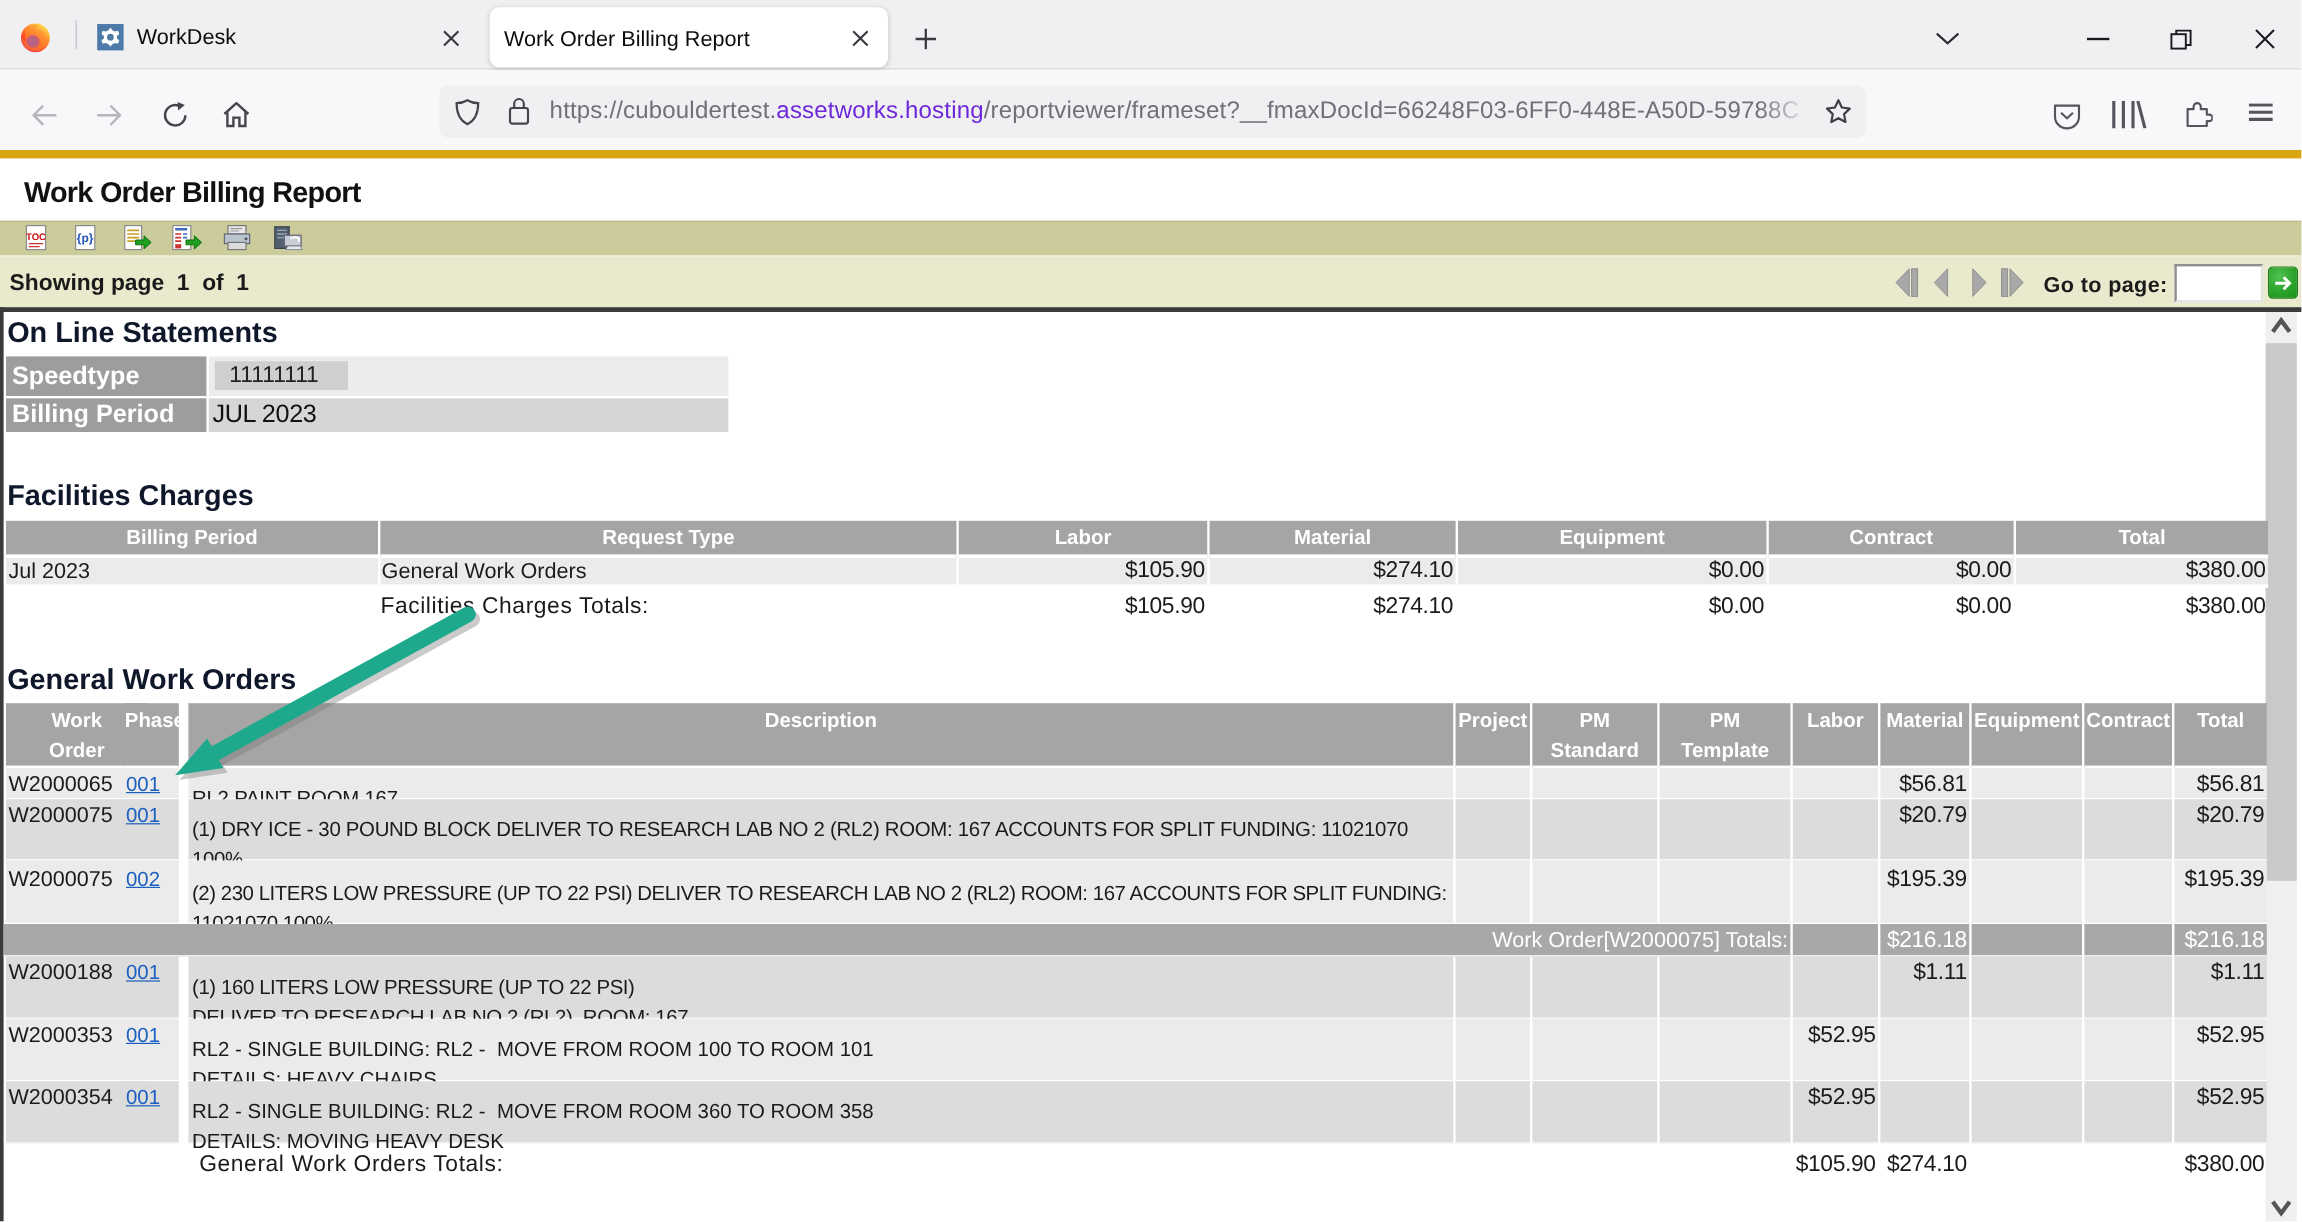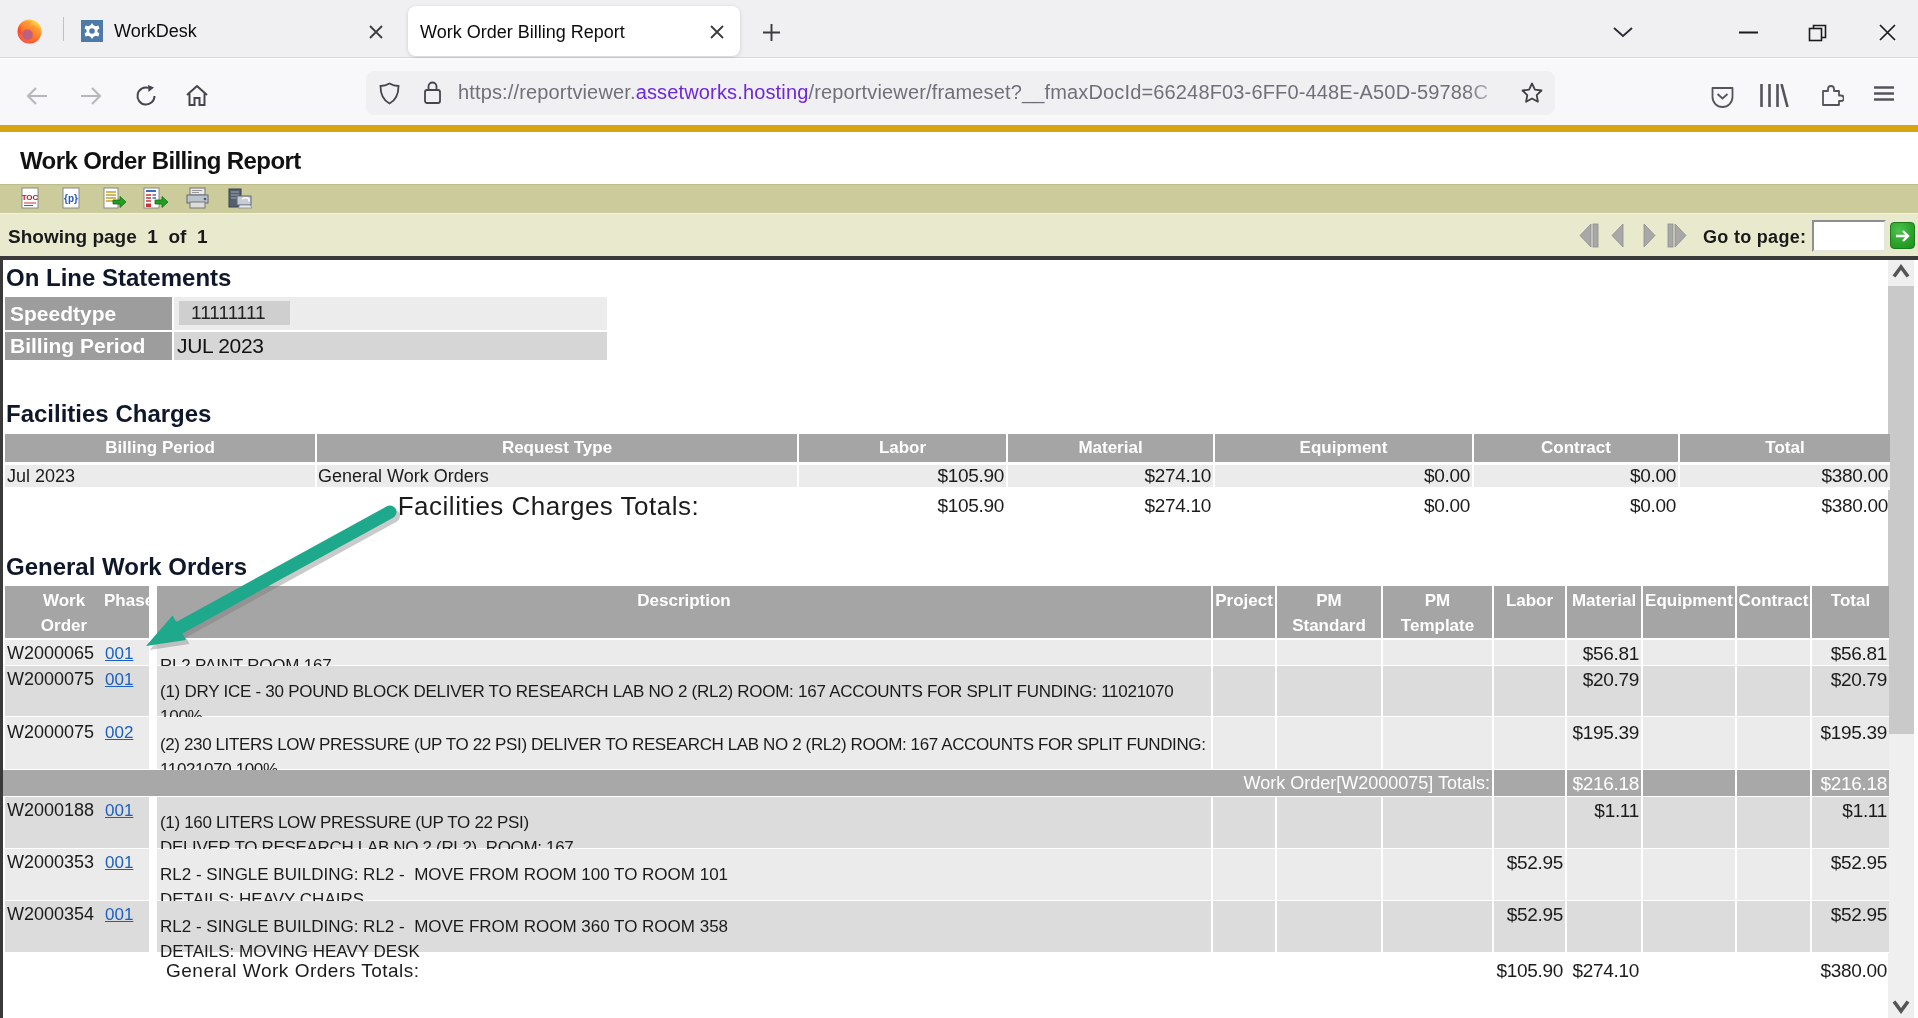--- a/index.html
+++ b/index.html
@@ -150,21 +150,21 @@
       <path d="M4.5 9.5 L4.5 21 L9.5 21 L9.5 14 L14.5 14 L14.5 21 L19.5 21 L19.5 9.5" stroke="#45454d" stroke-width="2" fill="none"></path>
     </svg>
     <div class="urlbar">
       <svg class="icon" style="left:13px;top:11px" width="21" height="23" viewBox="0 0 21 23">
         <path d="M10.5 1.5 C13 3 16.5 4 19.5 4 C19.5 12 17.5 18 10.5 21.5 C3.5 18 1.5 12 1.5 4 C4.5 4 8 3 10.5 1.5 Z" stroke="#45454d" stroke-width="1.8" fill="none"></path>
       </svg>
       <svg class="icon" style="left:57px;top:9px" width="19" height="25" viewBox="0 0 19 25">
         <rect x="2" y="10" width="15" height="13" rx="2" stroke="#45454d" stroke-width="1.8" fill="none"></rect>
         <path d="M5.5 10 L5.5 6.5 A4 4 0 0 1 13.5 6.5 L13.5 10" stroke="#45454d" stroke-width="1.8" fill="none"></path>
       </svg>
-      <div class="urltext"><span>https://reportviewer.</span><b>assetworks.hosting</b><span>/reportviewer/frameset?__fmaxDocId=66248F03-6FF0-448E-A50D-59788C</span></div>
+      <div class="urltext"><span>https://cubouldertest.</span><b>assetworks.hosting</b><span>/reportviewer/frameset?__fmaxDocId=66248F03-6FF0-448E-A50D-59788C</span></div>
       <svg class="icon" style="left:1154px;top:10px" width="24" height="24" viewBox="0 0 24 24">
         <path d="M12 2.5 L14.9 8.6 L21.5 9.5 L16.7 14.1 L17.9 20.7 L12 17.5 L6.1 20.7 L7.3 14.1 L2.5 9.5 L9.1 8.6 Z" stroke="#3f3f46" stroke-width="1.8" fill="none" stroke-linejoin="round"></path>
       </svg>
     </div>
     <svg class="icon" style="left:1711px;top:27px" width="23" height="25" viewBox="0 0 23 25">
       <path d="M1.5 2 L21.5 2 L21.5 11 A10 10 0 0 1 1.5 11 Z" stroke="#54545c" stroke-width="1.8" fill="none" stroke-linejoin="round"></path>
       <path d="M6.5 8 L11.5 12.5 L16.5 8" stroke="#54545c" stroke-width="1.8" fill="none"></path>
     </svg>
     <svg class="icon" style="left:1760px;top:25px" width="29" height="23" viewBox="0 0 29 23">
       <path d="M1.5 0 L1.5 23 M9.5 0 L9.5 23 M17.5 0 L17.5 23" stroke="#54545c" stroke-width="2.6" fill="none"></path>
@@ -299,21 +299,21 @@
         </i>
       <i class="f5">
           <span class="cell num" style="line-height:22px">$0.00</span>
         </i>
       <i class="f6">
           <span class="cell num" style="line-height:22px">$380.00</span>
         </i>
     </div>
     <div class="trow" style="top:490px;height:32px">
       <i class="f1">
-          <span class="cell" style="font-size:26px;letter-spacing:0.5px;line-height:32px;text-align:center;padding-right:17px">Facilities Charges Totals:</span>
+          <span class="cell" style="font-size:19px;letter-spacing:0.5px;line-height:32px;text-align:left;padding-right:17px">Facilities Charges Totals:</span>
         </i>
       <i class="f2">
           <span class="cell num" style="line-height:32px">$105.90</span>
         </i>
       <i class="f3">
           <span class="cell num" style="line-height:32px">$274.10</span>
         </i>
       <i class="f4">
           <span class="cell num" style="line-height:32px">$0.00</span>
         </i>

